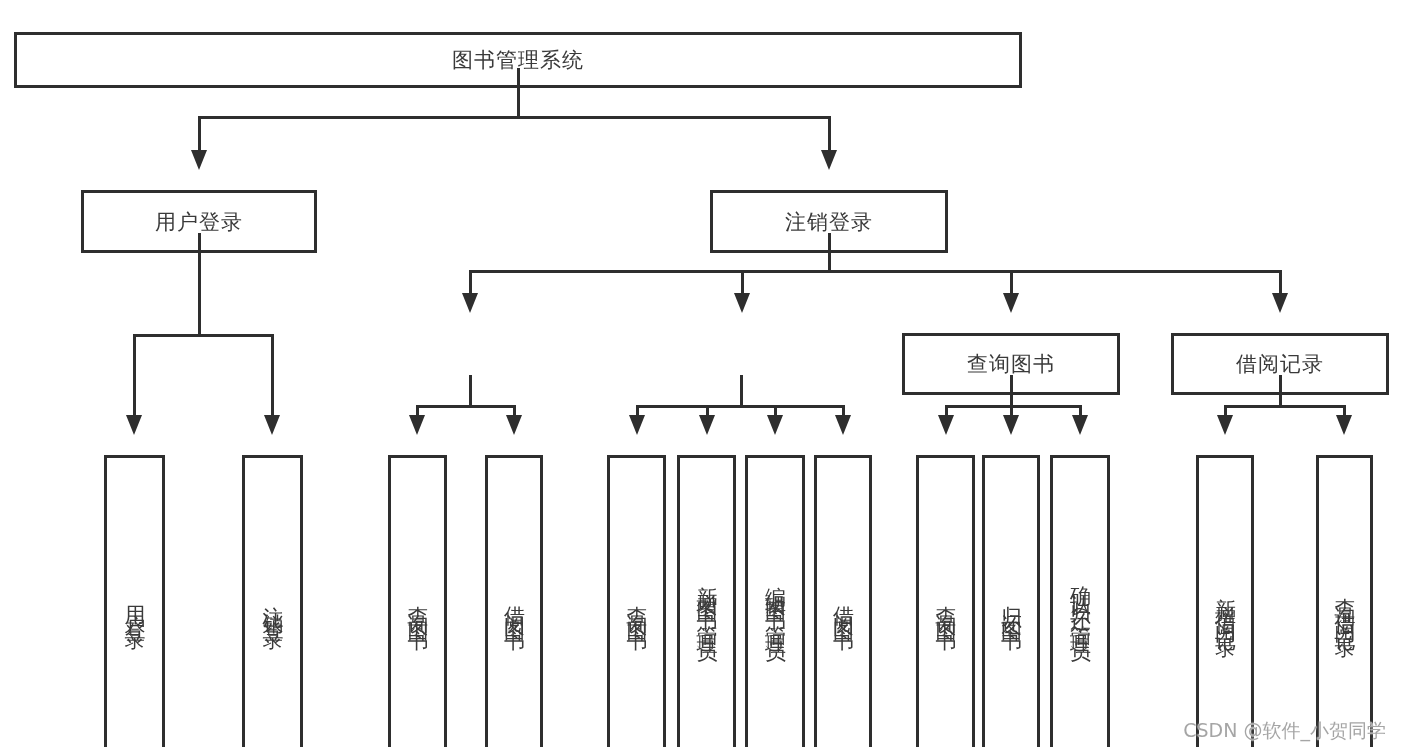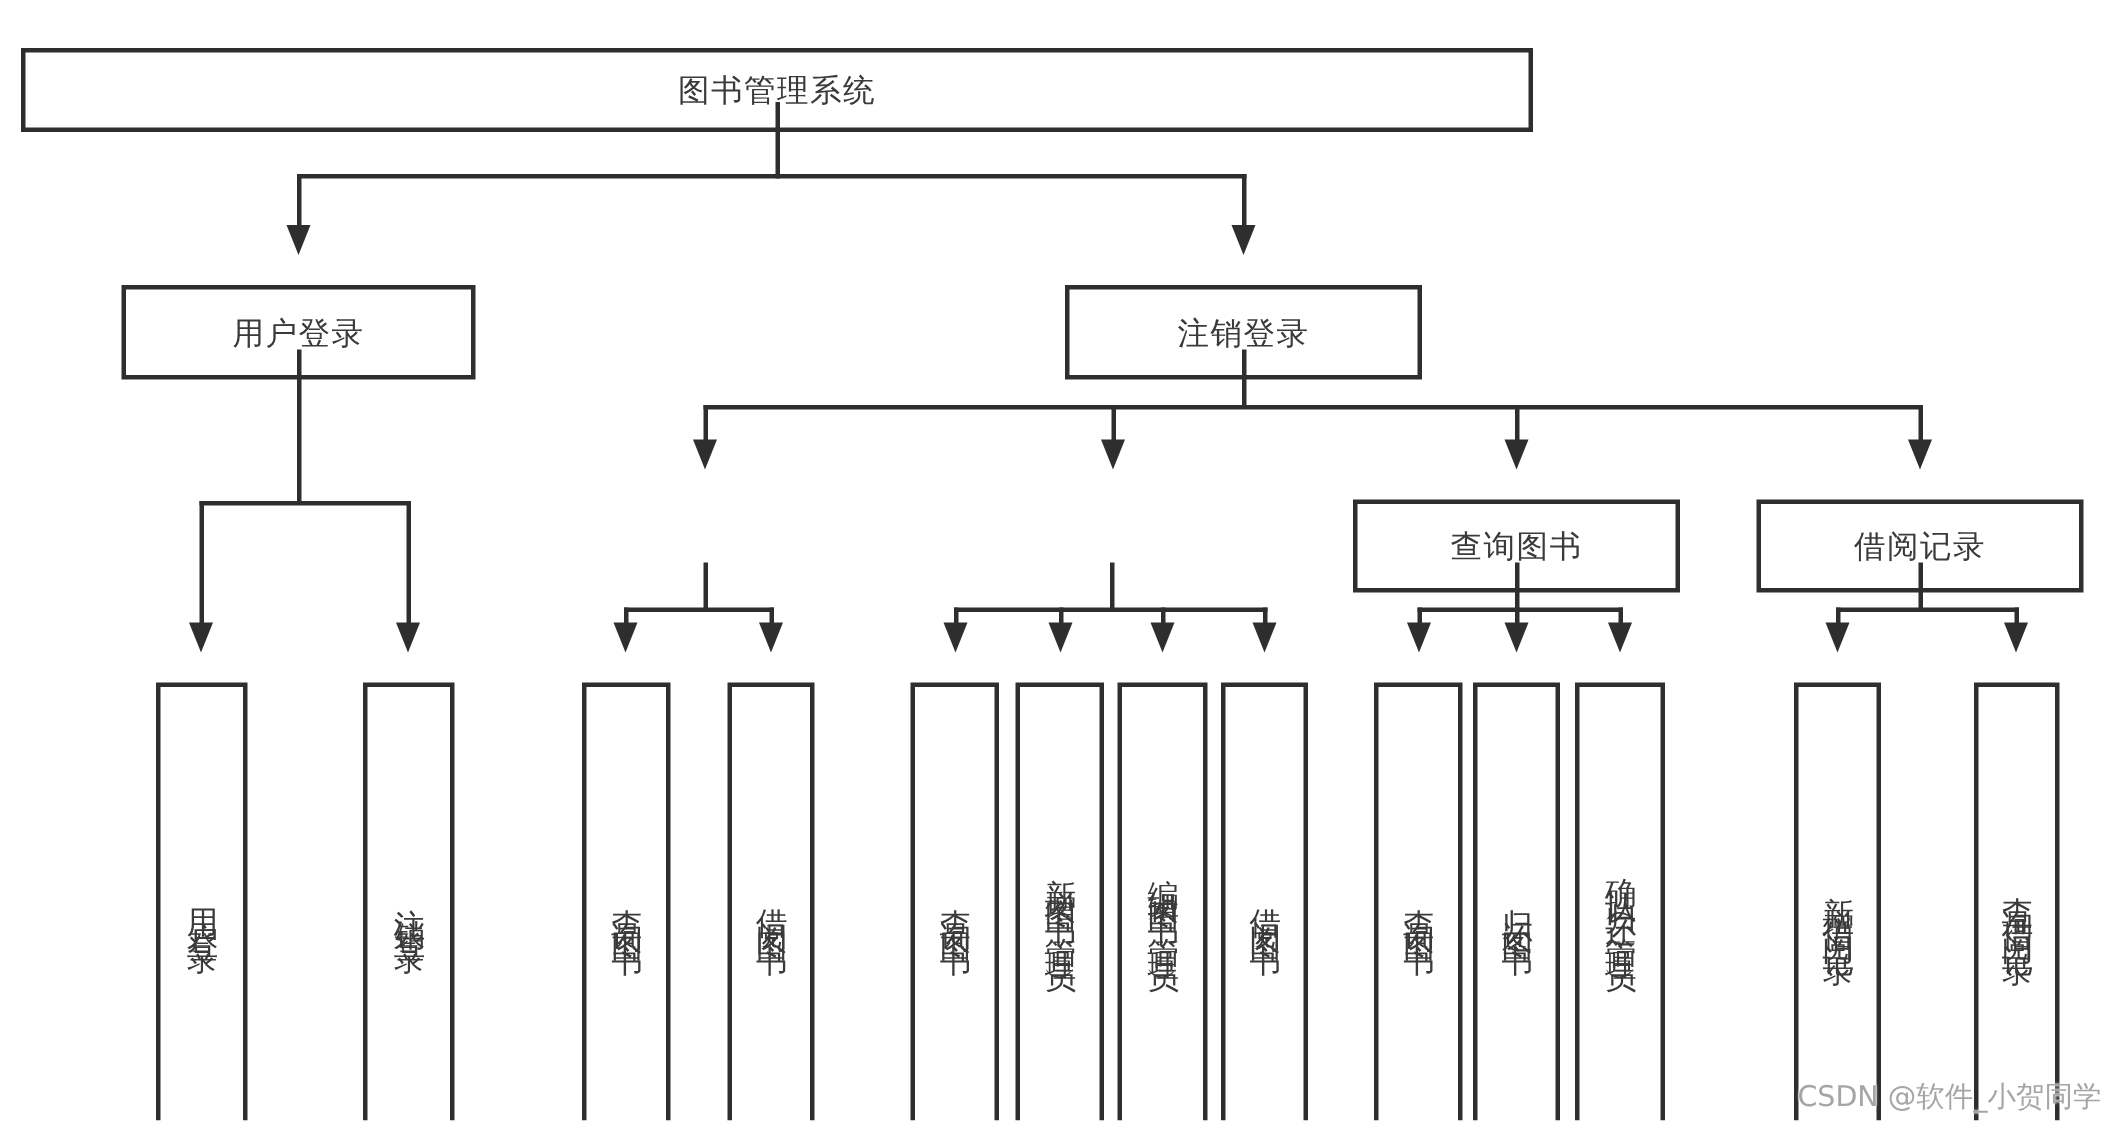--- a/index.html
+++ b/index.html
@@ -42,21 +42,21 @@
   .arrow {
     position: absolute;
     width: 0;
     height: 0;
     border-left: 8px solid transparent;
     border-right: 8px solid transparent;
     border-top: 20px solid #2e2e2e;
   }
   .watermark {
     position: absolute;
-    right: 4px;
+    right: 19px;
     bottom: 3px;
     font-size: 19px;
     color: rgba(155,155,155,0.9);
     text-shadow: 0 0 2px #ffffff, 0 0 1px #ffffff;
     white-space: nowrap;
   }
 </style>
 </head>
 <body>
 

